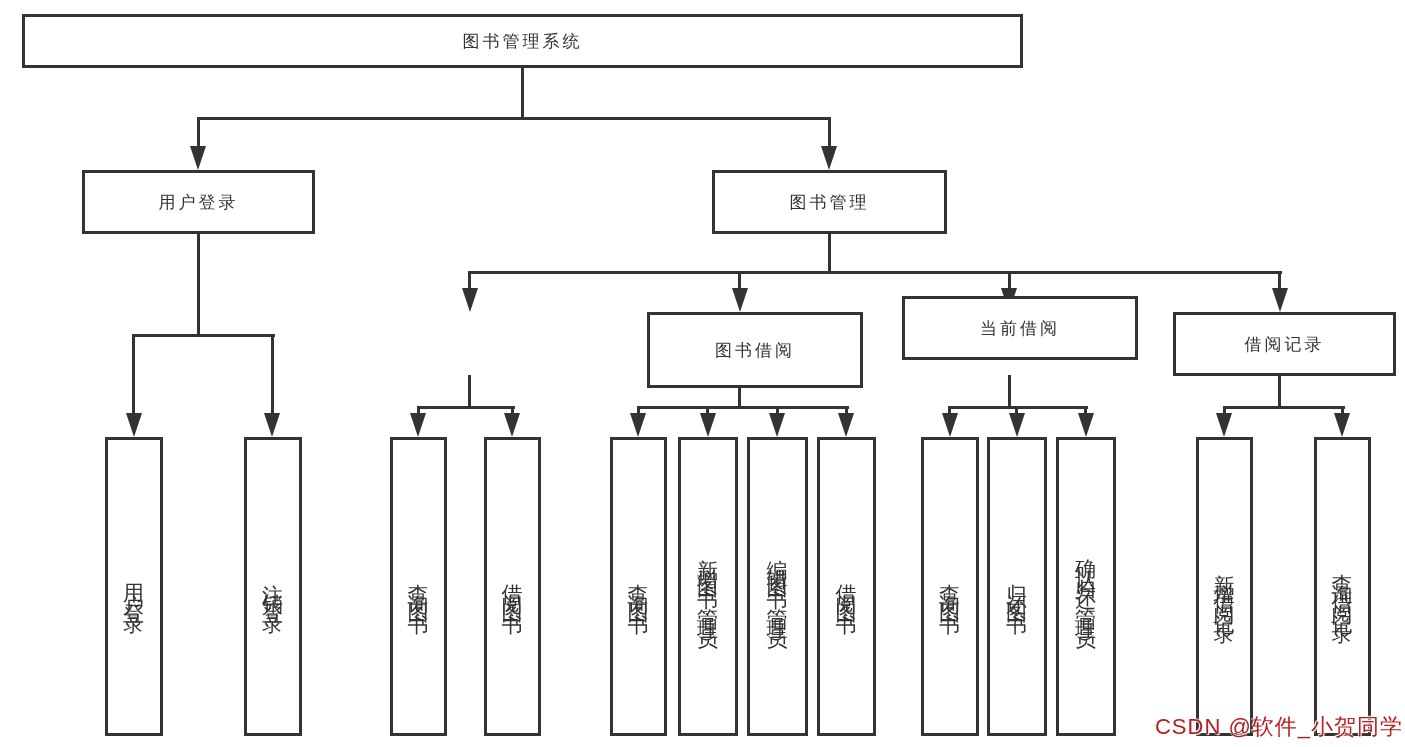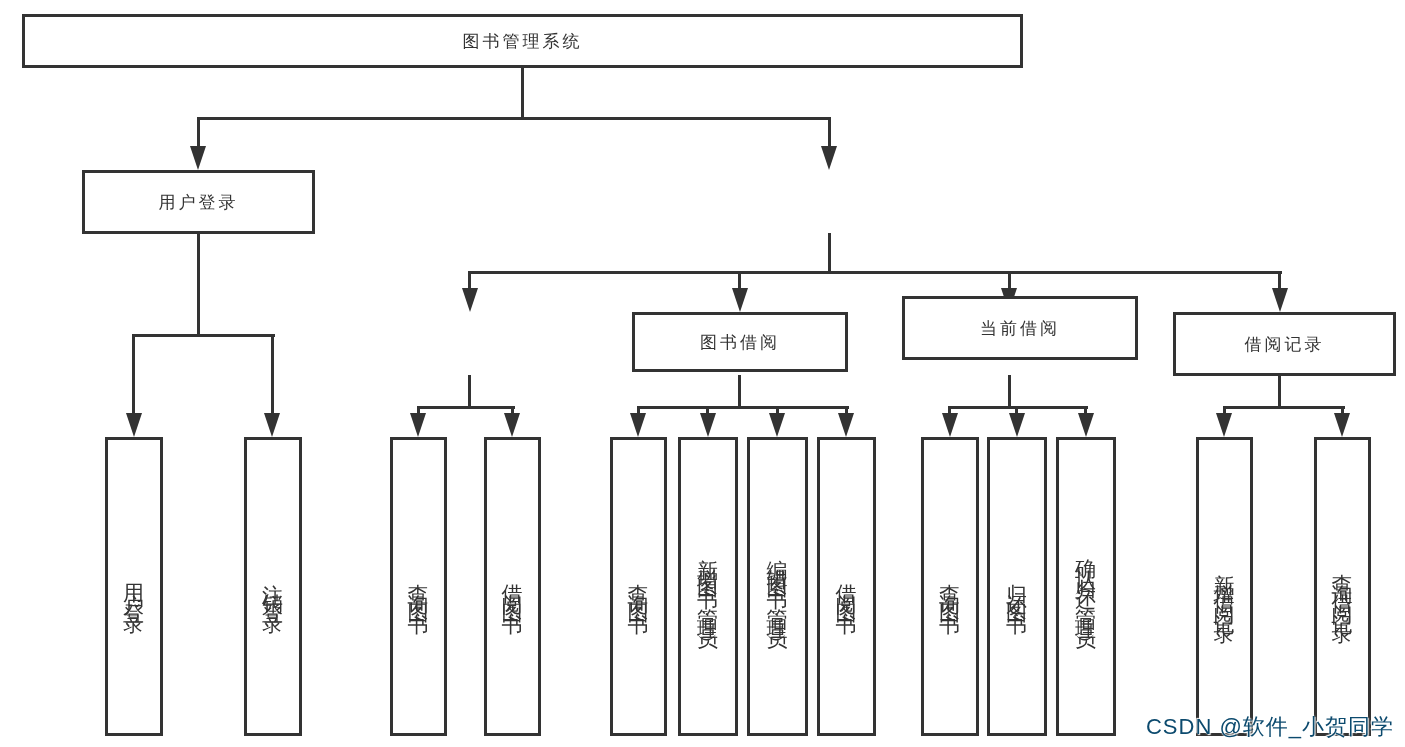--- a/index.html
+++ b/index.html
@@ -18,22 +18,22 @@
     font-size:21px;letter-spacing:10px;line-height:1;color:#333333;
   }
   
   .vl{position:absolute;width:3px;background:#333333;}
   .hl{position:absolute;height:3px;background:#333333;}
   .ah{position:absolute;width:0;height:0;
       border-left:8px solid transparent;border-right:8px solid transparent;
       border-top:24px solid #333333;}
   
   .watermark{
-    position:absolute;top:712px;right:11px;font-size:22px;letter-spacing:1px;
-    color:#0c4a6e;white-space:nowrap;z-index:5;
+    position:absolute;top:712px;right:2px;font-size:22px;letter-spacing:1px;
+    color:#b91c1c;white-space:nowrap;z-index:5;
     text-shadow:0 0 2px #ffffff,1px 1px 1px #ffffff,-1px -1px 1px #ffffff;
     text-align:center;
   }
 </style>
 </head>
 <body>
 
 <div class="canvas">
 
   <i class="vl" style="left:521px;top:68px;height:50px"></i>
@@ -96,23 +96,26 @@
   <i class="ah" style="left:1334px;top:413px"></i>
 
   <div class="box" style="left:22px;top:14px;width:1001px;height:54px">
     <span class="hlabel">图书管理系统</span>
   </div>
 
   <div class="box" style="left:82px;top:170px;width:233px;height:64px">
     <span class="hlabel">用户登录</span>
   </div>
 
+  <div class="box" style="left:712px;top:170px;width:235px;height:64px">
+    <span class="hlabel">图书管理</span>
+  </div>
 
 
-  <div class="box" style="left:632px;top:312px;width:216px;height:60px">
+  <div class="box" style="left:647px;top:312px;width:216px;height:76px">
     <span class="hlabel">图书借阅</span>
   </div>
 
   <div class="box" style="left:902px;top:296px;width:236px;height:64px">
     <span class="hlabel">当前借阅</span>
   </div>
 
   <div class="box" style="left:1173px;top:312px;width:223px;height:64px">
     <span class="hlabel">借阅记录</span>
   </div>

